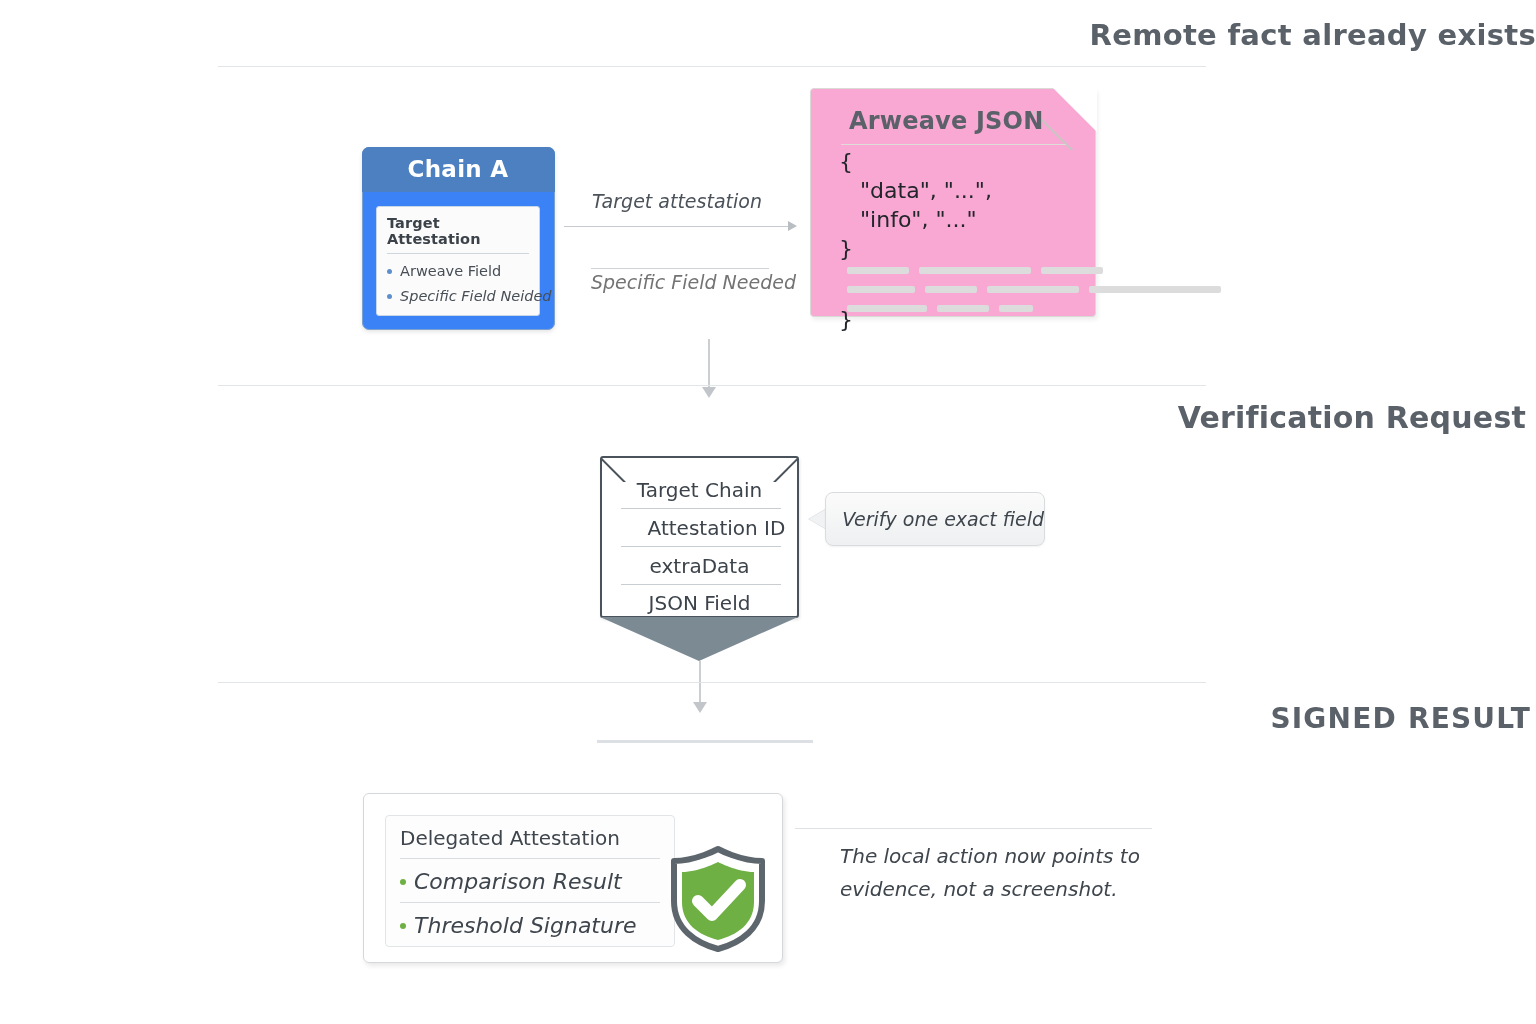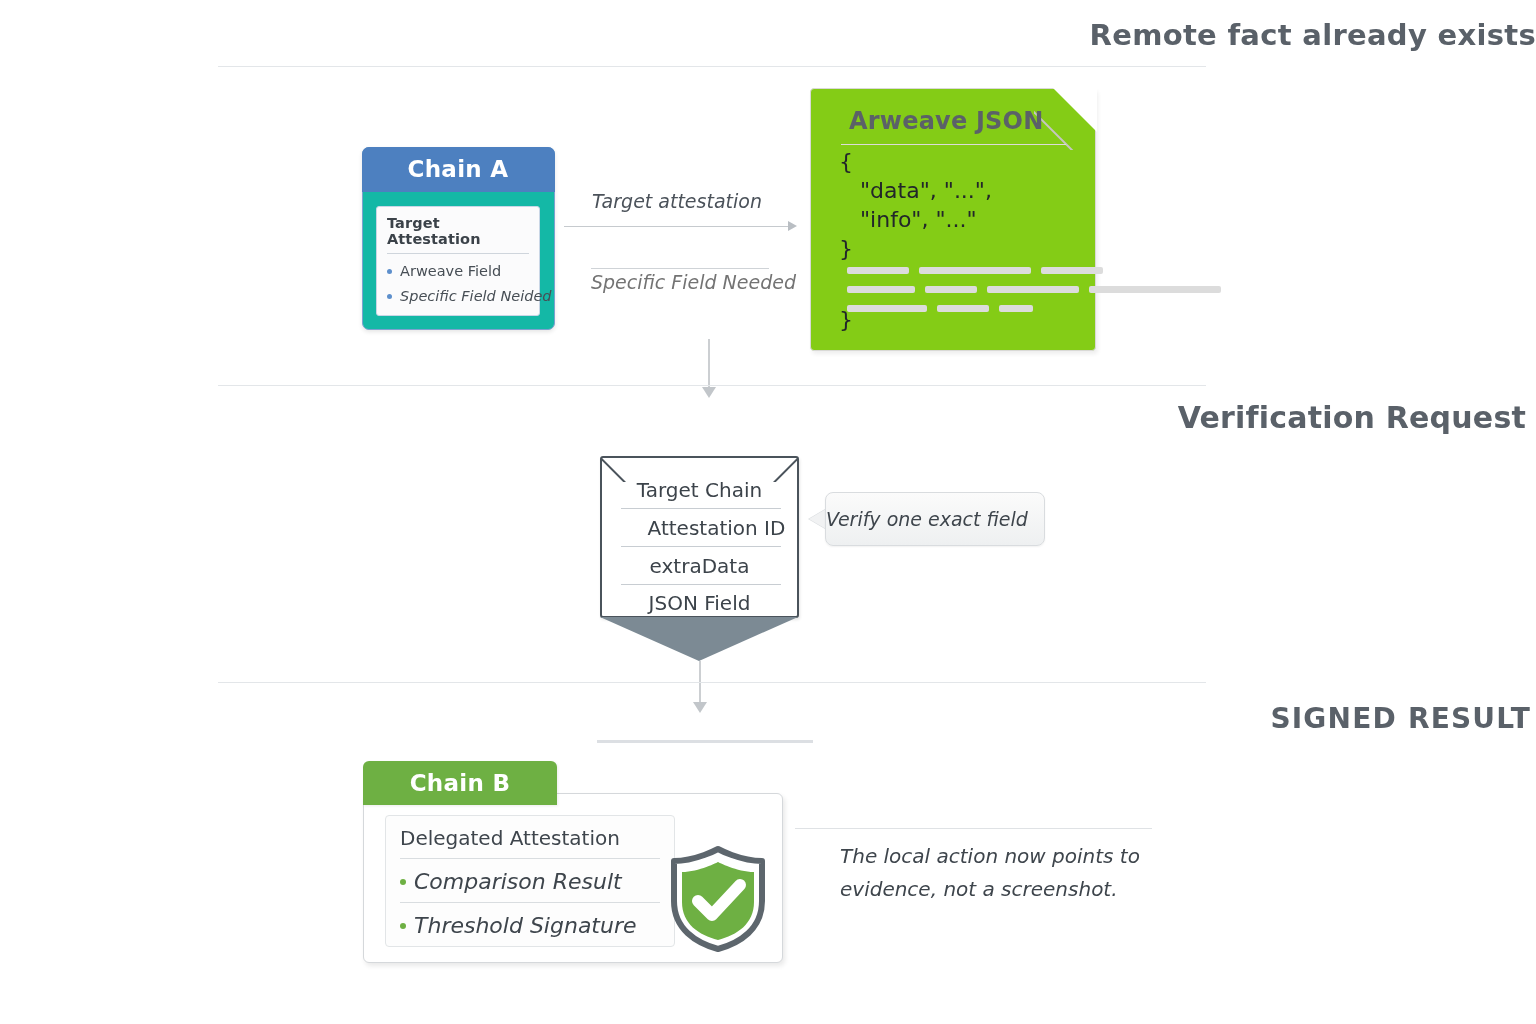--- a/index.html
+++ b/index.html
@@ -71,21 +71,21 @@
   #divider-2 { left: 218px; top: 385px; width: 988px; }
   #divider-3 { left: 218px; top: 682px; width: 988px; }
 
   
   #chain-a-card {
     position: absolute;
     left: 362px;
     top: 147px;
     width: 193px;
     height: 183px;
-    background: #14b8a6;
+    background: #3b82f6;
     border: 1.5px solid #7ba1d0;
     border-radius: 7px;
     box-shadow: 0 2px 4px rgba(0,0,0,.10);
     box-sizing: border-box;
   }
   #chain-a-header {
     position: absolute;
     left: -1.5px;
     top: -1.5px;
     width: 193px;
@@ -190,22 +190,22 @@
     height: 1px;
     background: #cfd3d7;
   }
 
   
   #json-doc {
     position: absolute;
     left: 810px;
     top: 88px;
     width: 286px;
-    height: 263px;
-    background: #84cc16;
+    height: 229px;
+    background: #f9a8d4;
     border: 1.5px solid #d9d9d6;
     border-radius: 4px;
     box-sizing: border-box;
     box-shadow: 2px 3px 4px rgba(0,0,0,.07);
   }
   #json-fold {
     position: absolute;
     right: -1.5px;
     top: -1.5px;
     width: 0; height: 0;
@@ -376,21 +376,21 @@
     left: 825px;
     top: 492px;
     width: 220px;
     height: 54px;
     background: linear-gradient(#fbfbfb, #eef0f1);
     border: 1px solid #d9dcdf;
     border-radius: 8px;
     box-sizing: border-box;
     display: flex;
     align-items: center;
-    justify-content: flex-start;
+    justify-content: flex-end;
     box-shadow: 0 1px 2px rgba(0,0,0,.06);
   }
   #callout-text {
     font-size: 19px;
     font-style: italic;
     color: #3e454c;
     white-space: nowrap;
   }
   #callout-tail {
     position: absolute;
@@ -601,21 +601,20 @@
   </div>
 
   <div id="vline-2"></div>
   <div id="vhead-2"></div>
 
   <div class="divider" id="divider-3"></div>
   <div class="section-title" id="title-signed">SIGNED RESULT</div>
   <div class="title-underline" id="signed-underline"></div>
 
   <div id="chain-b-card"></div>
-  <div id="chain-b-tab">Chain B</div>
   <div id="chain-b-inner">
     <div id="chain-b-subtitle">Delegated Attestation</div>
     <div class="chain-b-rule"></div>
     <div class="bullet-row">
       <span class="bullet-dot green"></span>
       <span class="bullet-text italic">Comparison Result</span>
     </div>
     <div class="chain-b-rule"></div>
     <div class="bullet-row">
       <span class="bullet-dot green"></span>

